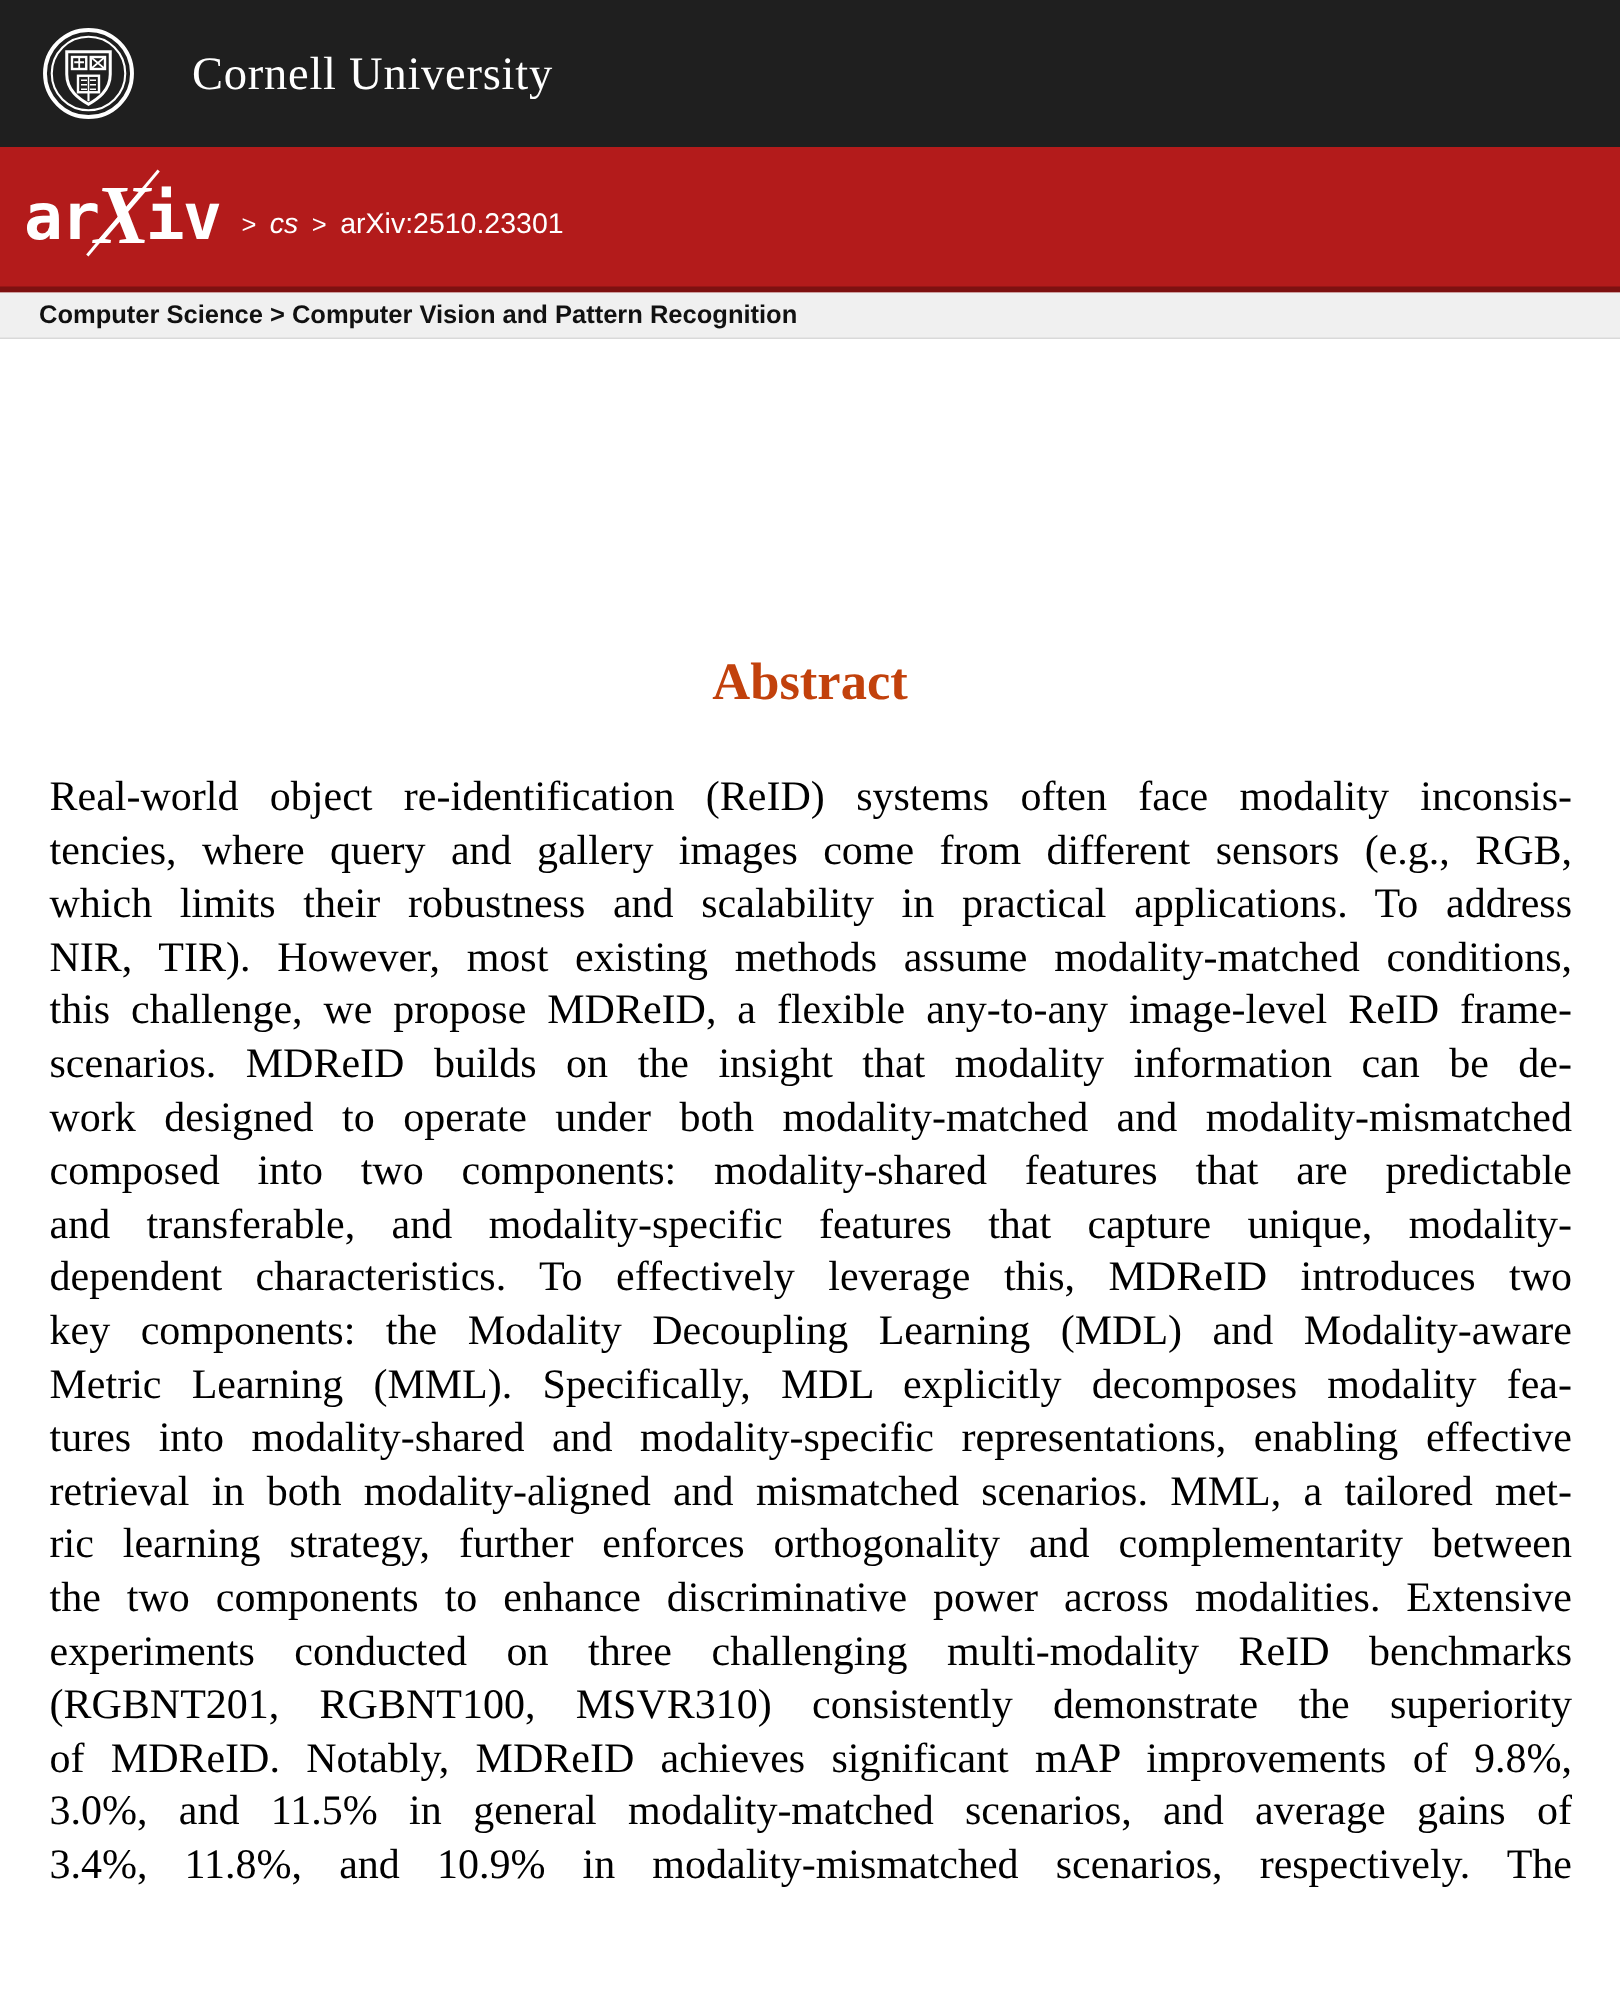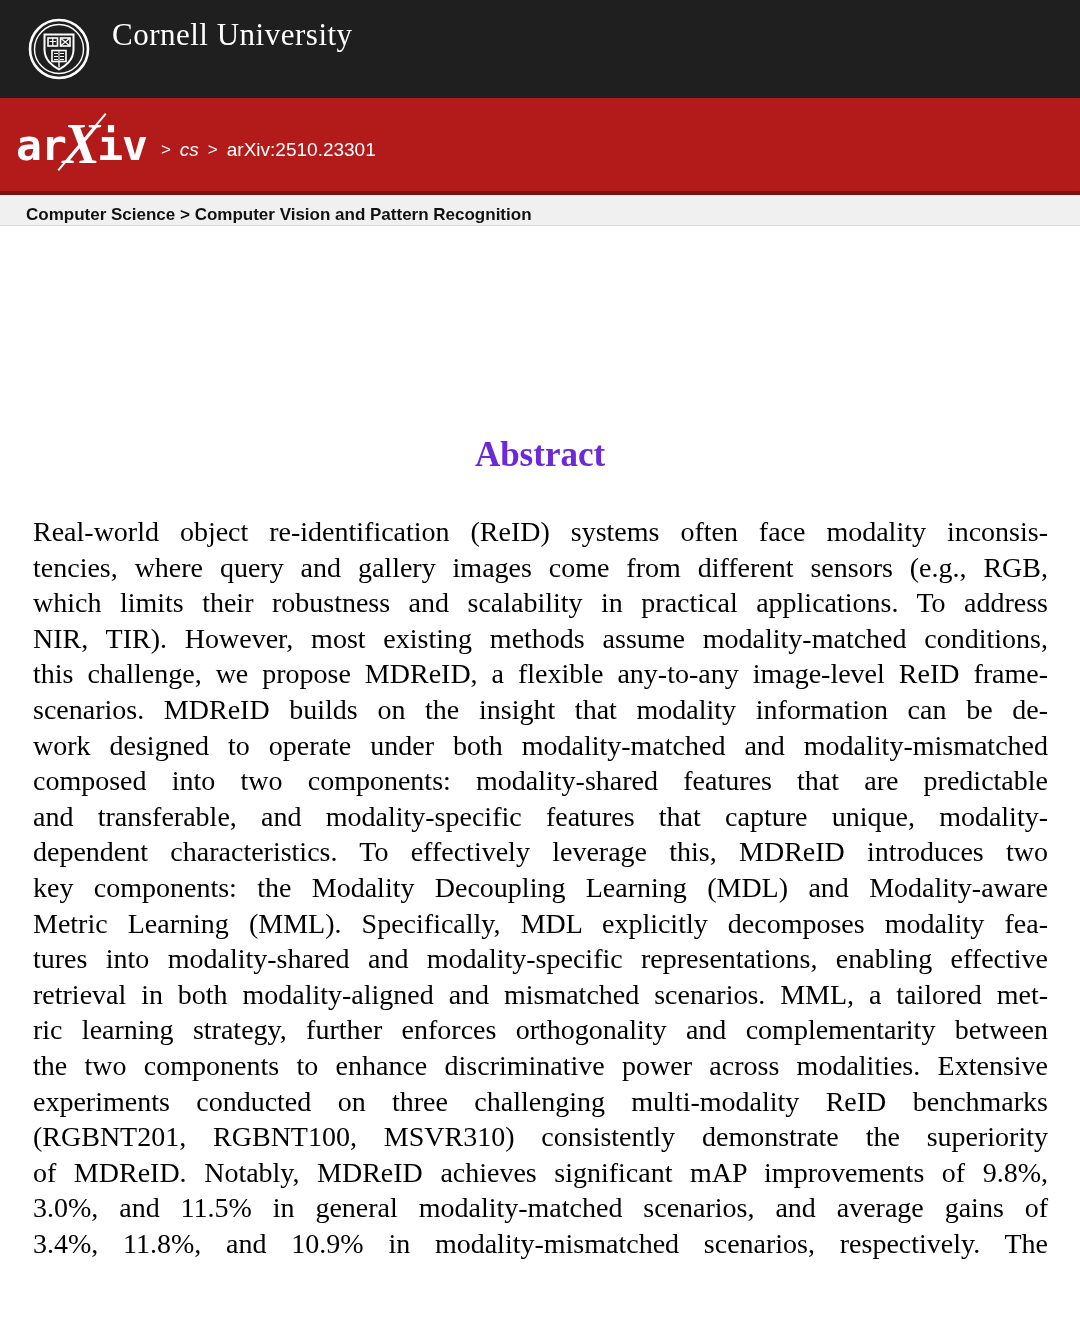--- a/index.html
+++ b/index.html
@@ -14,21 +14,21 @@
   }
 
   
   .cornell-bar {
     height: 98px;
     background: #1f1f1f;
     display: flex;
     align-items: center;
     padding-left: 27px;
   }
-  .cornell-link { display: flex; cursor: pointer; }
+  .cornell-link { display: flex; align-items: center; cursor: pointer; gap: 16px; }
   .cornell-seal { width: 64px; height: 64px; flex: 0 0 auto; }
   .cornell-name {
     color: #ffffff;
     font-family: "Liberation Serif", serif;
     font-size: 31px;
     letter-spacing: 0.5px;
     margin-left: 21px;
     font-weight: 400;
   }
 
@@ -81,38 +81,38 @@
   }
   .arxiv-crumbs .sep { font-size: 17px; }
   .arxiv-crumbs .crumb-link { cursor: pointer; font-style: italic; }
 
   
   .subject-bar {
     height: 31px;
     background: #f0f0f0;
     border-bottom: 1px solid #d9d9d9;
     display: flex;
-    align-items: flex-end;
+    align-items: center;
     padding-left: 26px;
   }
   .subject-text {
     font-family: "Liberation Sans", sans-serif;
     font-weight: bold;
     font-size: 17px;
     color: #111111;
   }
 
   
   .abstract-heading {
     margin-top: 209px;
     text-align: center;
     font-family: "Liberation Serif", serif;
     font-weight: bold;
     font-size: 35px;
-    color: #6d28d9;
+    color: #c2410c;
   }
   .abstract-body {
     margin: 39px 32px 0 33px;
     width: 1015px;
     font-family: "Liberation Serif", serif;
     font-size: 28px;
     line-height: 35.6px;
     color: #000000;
   }
   .abstract-body .line {

